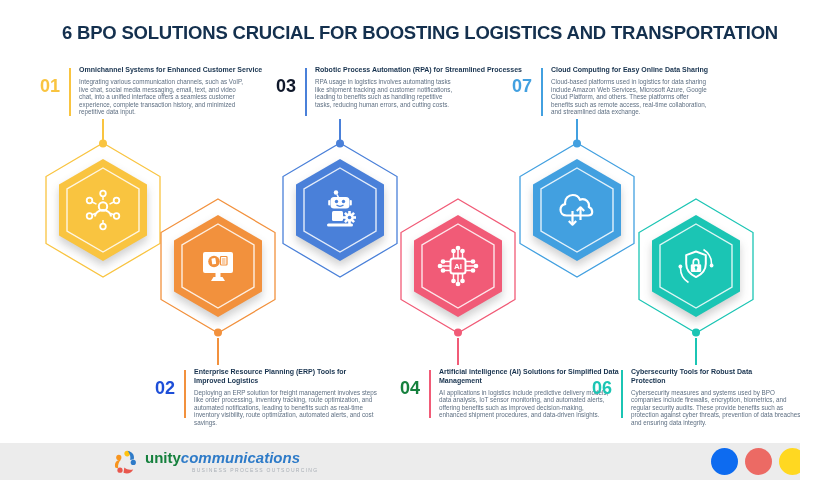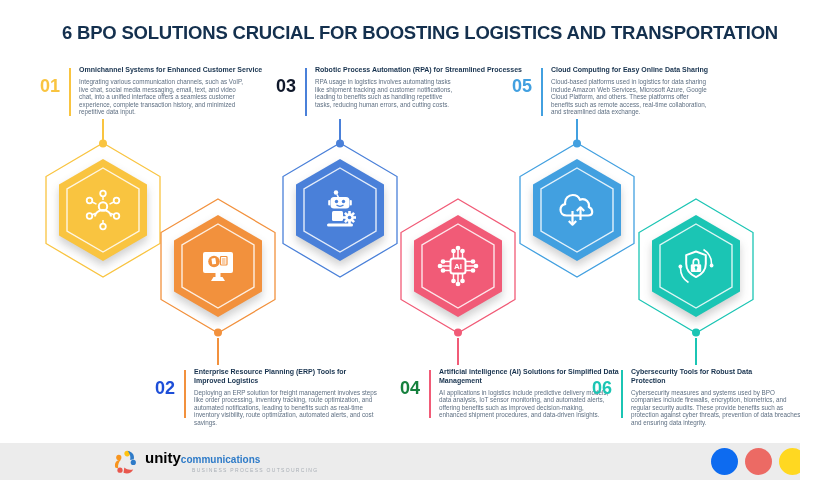--- a/index.html
+++ b/index.html
@@ -29,22 +29,22 @@
   .n1{color:#F9C440}.n2{color:#1d4ed8}.n3{color:#0f172a}.n4{color:#15803d}.n5{color:#42A0E0}.n6{color:#1BC5B4}
   .b1{background:#F9C440}.b2{background:#F2913D}.b3{background:#4A80D9}.b4{background:#F15B77}.b5{background:#42A0E0}.b6{background:#1BC5B4}
   .hexsvg{position:absolute;overflow:visible;}
   .fillhex{filter:drop-shadow(0 5px 4px rgba(40,40,40,.22));}
   .connector{position:absolute;width:2px;}
   
   .footer{position:absolute;left:0;top:443px;width:840px;height:37px;background:#ECECEC;
           display:flex;align-items:center;justify-content:space-between;}
   .brand{display:flex;align-items:center;margin-left:112px;}
   .brand-text{margin-left:7px;line-height:1;}
-  .brand-unity{font-size:15px;font-weight:600;color:#000000;}
-  .brand-comms{font-size:10px;font-weight:600;color:#2E7BC8;}
+  .brand-unity{font-size:15px;font-weight:600;color:#15803d;}
+  .brand-comms{font-size:15px;font-weight:600;color:#2E7BC8;font-style:italic;}
   .tagline{font-size:5px;letter-spacing:1.3px;color:#A9AFB6;margin-top:2px;margin-left:47px;}
   .dots{display:flex;margin-right:34px;gap:7px;}
   .dot{width:27px;height:27px;border-radius:50%;}
   .dot-blue{background:#0D6BF0}.dot-coral{background:#EC6A64}.dot-yellow{background:#FFD821}
 </style>
 </head>
 <body>
 
 <div id="canvas">
 
@@ -62,21 +62,21 @@
   <div id="t3" class="tblock" style="left:266px;top:66px;">
     <div class="num n3">03</div>
     <div class="vline b3"></div>
     <div class="txt">
       <div class="heading">Robotic Process Automation (RPA) for Streamlined Processes</div>
       <div class="body-text">RPA usage in logistics involves automating tasks like shipment tracking and customer notifications, leading to benefits such as handling repetitive tasks, reducing human errors, and cutting costs.</div>
     </div>
   </div>
 
   <div id="t5" class="tblock" style="left:502px;top:66px;">
-    <div class="num n5">05</div>
+    <div class="num n5">07</div>
     <div class="vline b5"></div>
     <div class="txt">
       <div class="heading">Cloud Computing for Easy Online Data Sharing</div>
       <div class="body-text">Cloud-based platforms used in logistics for data sharing include Amazon Web Services, Microsoft Azure, Google Cloud Platform, and others. These platforms offer benefits such as remote access, real-time collaboration, and streamlined data exchange.</div>
     </div>
   </div>
 
   <div id="t2" class="tblock" style="left:145px;top:368px;">
     <div class="num n2">02</div>
     <div class="vline b2"></div>

